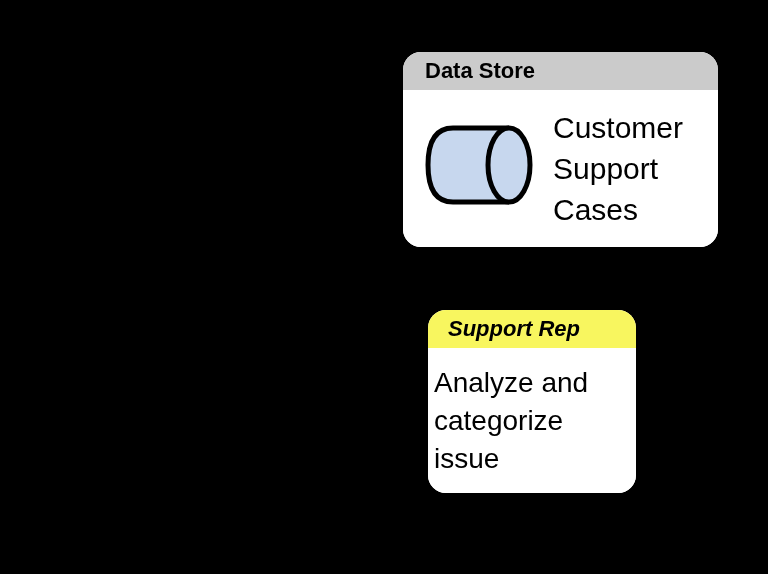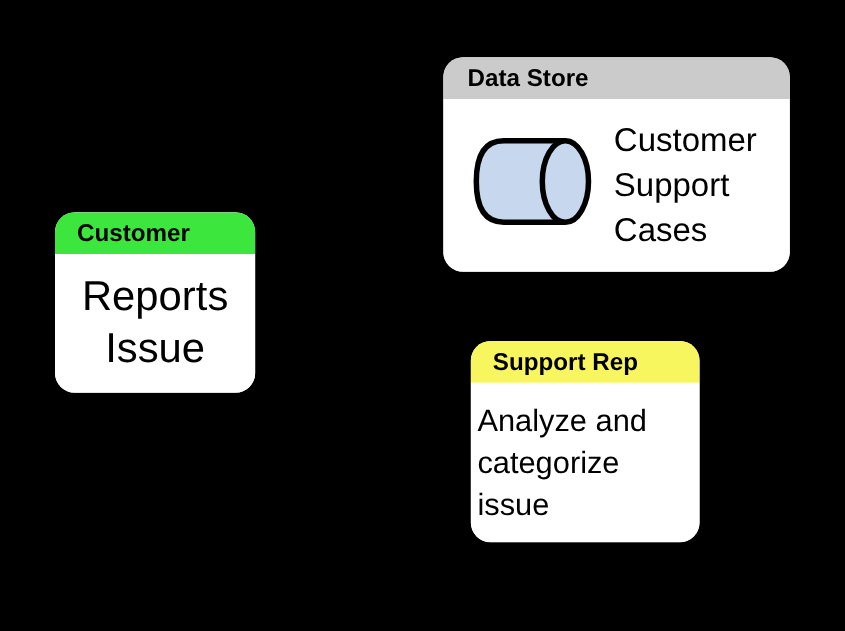--- a/index.html
+++ b/index.html
@@ -51,21 +51,21 @@
     left: 375px;
     top: 52px;
     width: 315px;
     height: 195px;
     margin-left: 28px;
   }
   .card.data-store .card-header {
     padding-left: 22px;
   }
   .card.data-store .card-body {
-    justify-content: flex-end;
+    justify-content: flex-start;
   }
   .cylinder-wrap {
     width: 112px;
     height: 80px;
     margin-left: 20px;
     margin-top: -8px;
     flex: 0 0 auto;
   }
   .data-store-label {
     font-size: 30px;
@@ -114,31 +114,23 @@
       <span class="cylinder-wrap">
         <svg width="112" height="80" viewBox="0 0 112 80" aria-hidden="true">
           <path d="M86 3 H30 Q5 3 5 40 Q5 77 30 77 H86" stroke-width="5" stroke="#000000" fill="#c7d7ee"></path>
           <ellipse cx="86" cy="40" rx="21" ry="37" stroke-width="5" stroke="#000000" fill="#c7d7ee"></ellipse>
         </svg>
       </span>
       <div class="data-store-label">Customer Support Cases</div>
     </div>
   </div>
 
-  <div class="card customer">
-    <div class="card-header" style="background-color: rgb(60, 230, 60);">
-      <span>Customer</span>
-    </div>
-    <div class="card-body">
-      <div class="customer-label">Reports Issue</div>
-    </div>
-  </div>
 
   <div class="card support-rep">
-    <div class="card-header" style="background-color: rgb(248, 246, 95);">
+    <div class="card-header" style="background-color: rgb(248, 246, 95); font-style: italic;">
       <span>Support Rep</span>
     </div>
     <div class="card-body">
       <div class="support-rep-label">Analyze and categorize issue</div>
     </div>
   </div>
 
 </div>
 
 </body></html>

